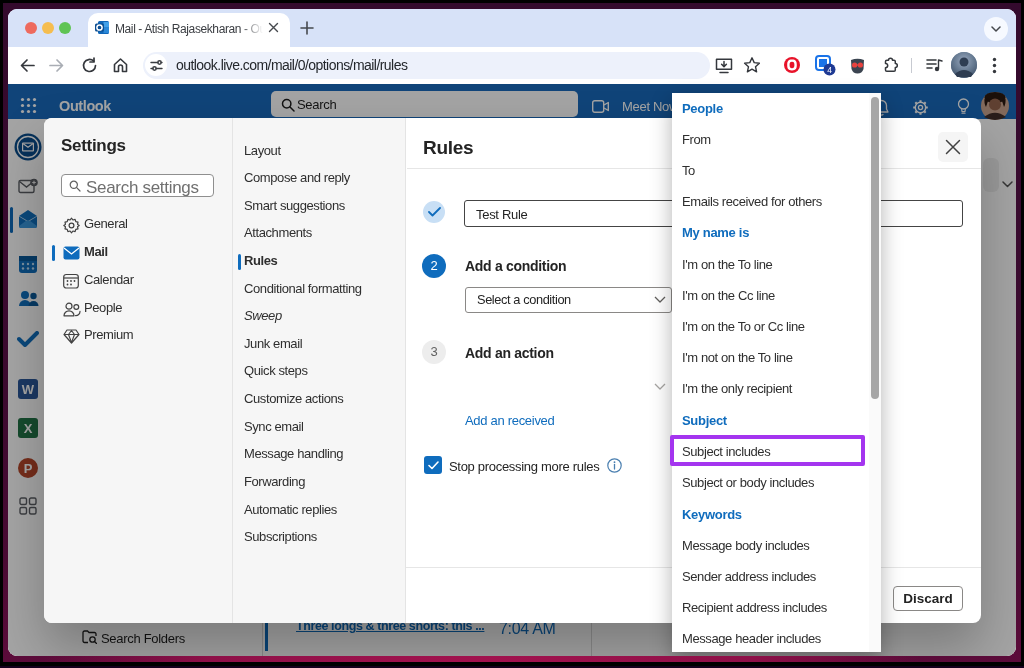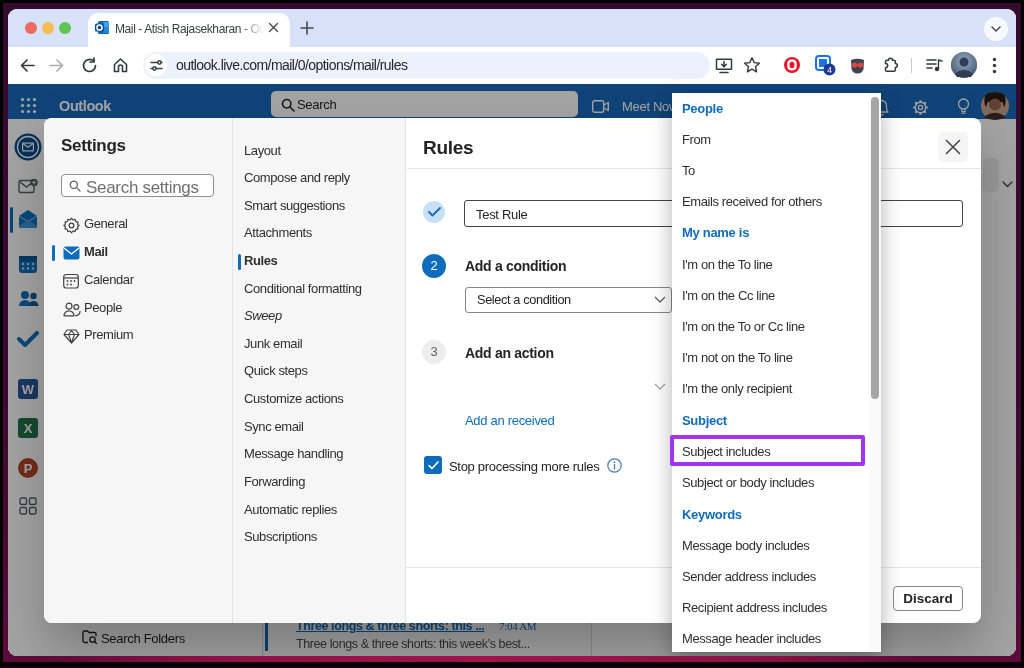--- a/index.html
+++ b/index.html
@@ -364,22 +364,21 @@
     <div class="abs" id="foldericon" style="left:82px;top:630px;">
           <svg width="15" height="14" viewBox="0 0 15 14">
             <path d="M1 2.5 a1.5 1.5 0 0 1 1.5 -1.5 H5.5 L7 2.5 H12.5 A1.5 1.5 0 0 1 14 4 V6 M1 2.5 V11 a1.5 1.5 0 0 0 1.5 1.5 H6" fill="none" stroke="#1f1f1f" stroke-width="1.3"></path>
             <circle cx="10.5" cy="9.5" r="2.7" fill="none" stroke="#1f1f1f" stroke-width="1.3"></circle>
             <path d="M12.5 11.5 L14.5 13.5" stroke="#1f1f1f" stroke-width="1.3" stroke-linecap="round"></path>
           </svg>
         </div>
     <div class="abs" style="left:101px;top:631px;font-size:13px;letter-spacing:-0.3px;color:#1f1f1f;">Search Folders</div>
     <div class="abs" style="left:265px;top:617px;width:3px;height:34px;background:#0f6cbd;"></div>
     <div class="abs" style="left:296px;top:619px;font-size:12.5px;letter-spacing:-0.4px;font-weight:bold;color:#0f6cbd;white-space:nowrap;text-decoration:underline;">Three longs &amp; three shorts: this ...</div>
-    <div class="abs" style="left:499px;top:620px;font-size:11px;letter-spacing:-0.3px;color:#0f6cbd;font-family:Liberation Serif, serif;">7:04 AM</div>
-    <div class="abs" style="left:296px;top:637px;font-size:12.5px;letter-spacing:-0.4px;color:#4e4e4e;white-space:nowrap;">Three longs &amp; three shorts: this week’s best...</div>
+    <div class="abs" style="left:499px;top:620px;font-size:16px;letter-spacing:-0.3px;color:#0f6cbd;">7:04 AM</div>
     <div class="abs" style="left:983px;top:158px;width:16px;height:34px;background:#f0f0f0;border-radius:6px;"></div>
     <div class="abs" id="pagechev" style="left:1002px;top:181px;">
           <svg width="11" height="7" viewBox="0 0 11 7">
             <path d="M1 1 L5.5 5.5 L10 1" fill="none" stroke="#555" stroke-width="1.5" stroke-linecap="round" stroke-linejoin="round"></path>
           </svg>
         </div>
 
     <div id="scrim" class="abs"></div>
 
     <div id="dlg" class="abs">

